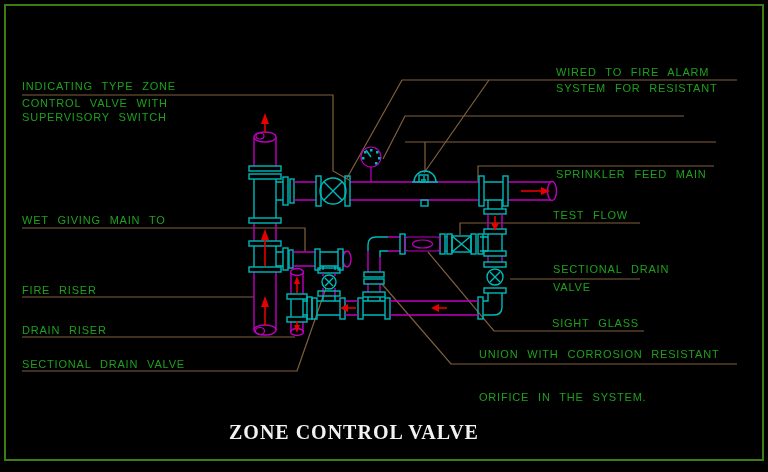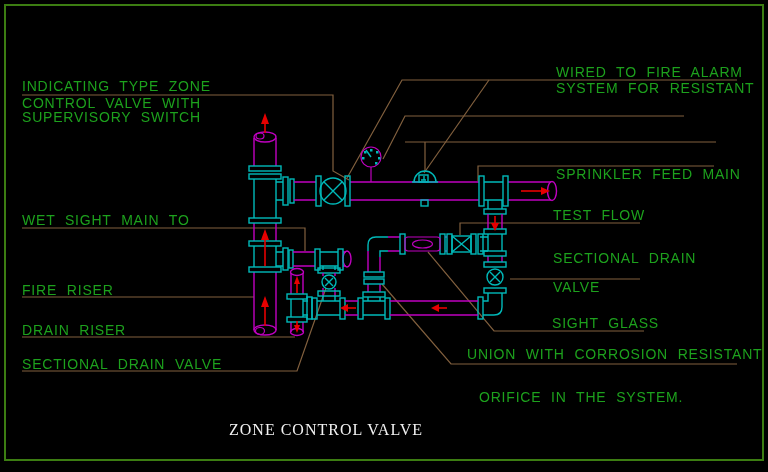--- a/index.html
+++ b/index.html
@@ -3,25 +3,25 @@
 <meta charset="utf-8">
 <style>
   html,body{margin:0;padding:0;background:#000;}
   #stage{
     position:relative;width:768px;height:472px;background:var(--background,#000);
     overflow:hidden;font-family:"Liberation Sans",sans-serif;
   }
   #drawing-svg{position:absolute;left:0;top:0;}
   .cad-label{
     position:absolute;white-space:nowrap;color:var(--label,#1da11d);
-    font-size:14px;letter-spacing:0.8px;word-spacing:5px;line-height:13px;
+    font-size:11px;letter-spacing:0.8px;word-spacing:5px;line-height:13px;
   }
   #drawing-title{
     position:absolute;left:229px;top:421px;white-space:nowrap;color:var(--title,#fff);
-    font-family:"Liberation Serif",serif;font-weight:normal;font-size:16px;letter-spacing:1px;
+    font-family:"Liberation Serif",serif;font-weight:bold;font-size:20px;letter-spacing:1px;
   }
   
   .pp{stroke:var(--pipe,#bf00bf);fill:none;stroke-width:1.4;}
   .ppf{stroke:var(--pipe,#bf00bf);fill:none;stroke-width:1.2;}
   .ff{stroke:var(--fitting,#00b9b9);fill:none;stroke-width:1.4;}
   .ld{stroke:var(--leader,#82603e);fill:none;stroke-width:1.2;}
   .ars{stroke:var(--arrow,#e60000);fill:none;stroke-width:1.6;}
   .arh{fill:var(--arrow,#e60000);stroke:none;}
   .bd{stroke:var(--border,#3c7d12);fill:none;stroke-width:2;}
 </style>
@@ -236,34 +236,34 @@
         <polygon class="arh" points="340,308 348,304 348,312"></polygon>
       <path class="ars" d="M447,308 H438"></path>
         <polygon class="arh" points="431,308 439,304 439,312"></polygon>
     </g>
   </svg>
 
   <div class="cad-label" style="left:22px;top:80px">INDICATING TYPE ZONE</div>
   <div class="cad-label" style="left:22px;top:97px">CONTROL VALVE WITH</div>
   <div class="cad-label" style="left:22px;top:111px">SUPERVISORY SWITCH</div>
 
-  <div class="cad-label" style="left:22px;top:214px">WET SIGHT MAIN TO</div>
+  <div class="cad-label" style="left:22px;top:214px">WET GIVING MAIN TO</div>
 
   <div class="cad-label" style="left:22px;top:284px">FIRE RISER</div>
   <div class="cad-label" style="left:22px;top:324px">DRAIN RISER</div>
   <div class="cad-label" style="left:22px;top:358px">SECTIONAL DRAIN VALVE</div>
 
   <div class="cad-label" style="left:556px;top:66px">WIRED TO FIRE ALARM</div>
   <div class="cad-label" style="left:556px;top:82px">SYSTEM FOR RESISTANT</div>
 
   <div class="cad-label" style="left:556px;top:168px">SPRINKLER FEED MAIN</div>
   <div class="cad-label" style="left:553px;top:209px">TEST FLOW</div>
 
-  <div class="cad-label" style="left:553px;top:252px">SECTIONAL DRAIN</div>
+  <div class="cad-label" style="left:553px;top:263px">SECTIONAL DRAIN</div>
   <div class="cad-label" style="left:553px;top:281px">VALVE</div>
 
   <div class="cad-label" style="left:552px;top:317px">SIGHT GLASS</div>
 
-  <div class="cad-label" style="left:467px;top:348px">UNION WITH CORROSION RESISTANT</div>
+  <div class="cad-label" style="left:479px;top:348px">UNION WITH CORROSION RESISTANT</div>
   <div class="cad-label" style="left:479px;top:391px">ORIFICE IN THE SYSTEM.</div>
 
   <div id="drawing-title">ZONE CONTROL VALVE</div>
 </div>
 
 </body></html>

